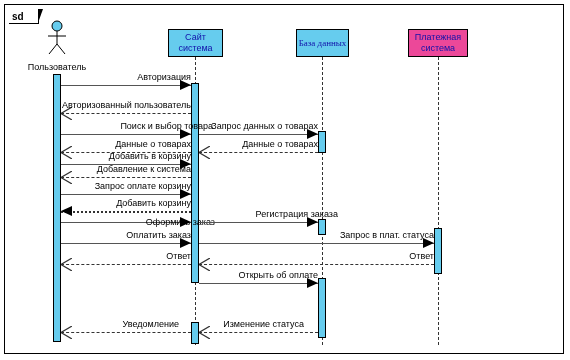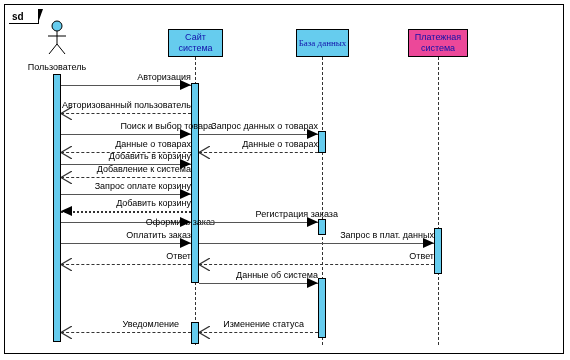--- a/index.html
+++ b/index.html
@@ -217,38 +217,38 @@
       <div class="arrowhead arrow-filled-right" style="top: 217px; left: 180px;"></div>
       <div class="msg-label" style="left: 61px; width: 154px; top: 209px; color: rgb(0, 0, 0); margin-top: 8px;">Оформить заказ</div>
       <div class="msg-line solid" style="left: 199px; top: 222px; width: 119px; border-top-color: rgb(85, 85, 85);"></div>
       <div class="arrowhead arrow-filled-right" style="top: 217px; left: 307px;"></div>
       <div class="msg-label" style="left: 199px; width: 119px; top: 209px; color: rgb(0, 0, 0); margin-left: 20px;">Регистрация заказа</div>
       <div class="msg-line solid" style="left: 61px; top: 243px; width: 130px; border-top-color: rgb(85, 85, 85);"></div>
       <div class="arrowhead arrow-filled-right" style="top: 238px; left: 180px;"></div>
       <div class="msg-label" style="left: 61px; width: 130px; top: 230px; color: rgb(0, 0, 0);">Оплатить заказ</div>
       <div class="msg-line solid" style="left: 199px; top: 243px; width: 235px; border-top-color: rgb(85, 85, 85);"></div>
       <div class="arrowhead arrow-filled-right" style="top: 238px; left: 423px;"></div>
-      <div class="msg-label" style="left: 199px; width: 235px; top: 230px; color: rgb(0, 0, 0);">Запрос в плат. данных</div>
+      <div class="msg-label" style="left: 199px; width: 235px; top: 230px; color: rgb(0, 0, 0);">Запрос в плат. статуса</div>
       <div class="msg-line dashed" style="left: 61px; top: 264px; width: 130px; border-top-color: rgb(51, 51, 51);"></div>
       <div class="arrowhead arrow-open-left" style="top: 258px; left: 61px; width: 11px; height: 13px;">
         <svg width="11" height="13" viewBox="0 0 11 13">
           <polyline points="11,0 0,6.5 11,13" fill="none" stroke="#333333" stroke-width="1.2"></polyline>
         </svg>
       </div>
       <div class="msg-label" style="left: 61px; width: 130px; top: 251px; color: rgb(0, 0, 0);">Ответ</div>
       <div class="msg-line dashed" style="left: 199px; top: 264px; width: 235px; border-top-color: rgb(51, 51, 51);"></div>
       <div class="arrowhead arrow-open-left" style="top: 258px; left: 199px; width: 11px; height: 13px;">
         <svg width="11" height="13" viewBox="0 0 11 13">
           <polyline points="11,0 0,6.5 11,13" fill="none" stroke="#333333" stroke-width="1.2"></polyline>
         </svg>
       </div>
       <div class="msg-label" style="left: 199px; width: 235px; top: 251px; color: rgb(0, 0, 0);">Ответ</div>
       <div class="msg-line solid" style="left: 199px; top: 283px; width: 119px; border-top-color: rgb(85, 85, 85);"></div>
       <div class="arrowhead arrow-filled-right" style="top: 278px; left: 307px;"></div>
-      <div class="msg-label" style="left: 199px; width: 119px; top: 270px; color: rgb(0, 0, 0);">Данные об система</div>
+      <div class="msg-label" style="left: 199px; width: 119px; top: 270px; color: rgb(0, 0, 0);">Открыть об оплате</div>
       <div class="msg-line dashed" style="left: 61px; top: 332px; width: 130px; border-top-color: rgb(51, 51, 51);"></div>
       <div class="arrowhead arrow-open-left" style="top: 326px; left: 61px; width: 11px; height: 13px;">
         <svg width="11" height="13" viewBox="0 0 11 13">
           <polyline points="11,0 0,6.5 11,13" fill="none" stroke="#333333" stroke-width="1.2"></polyline>
         </svg>
       </div>
       <div class="msg-label" style="left: 61px; width: 118px; top: 319px; color: rgb(0, 0, 0);">Уведомление</div>
       <div class="msg-line dashed" style="left: 199px; top: 332px; width: 119px; border-top-color: rgb(51, 51, 51);"></div>
       <div class="arrowhead arrow-open-left" style="top: 326px; left: 199px; width: 11px; height: 13px;">
         <svg width="11" height="13" viewBox="0 0 11 13">

